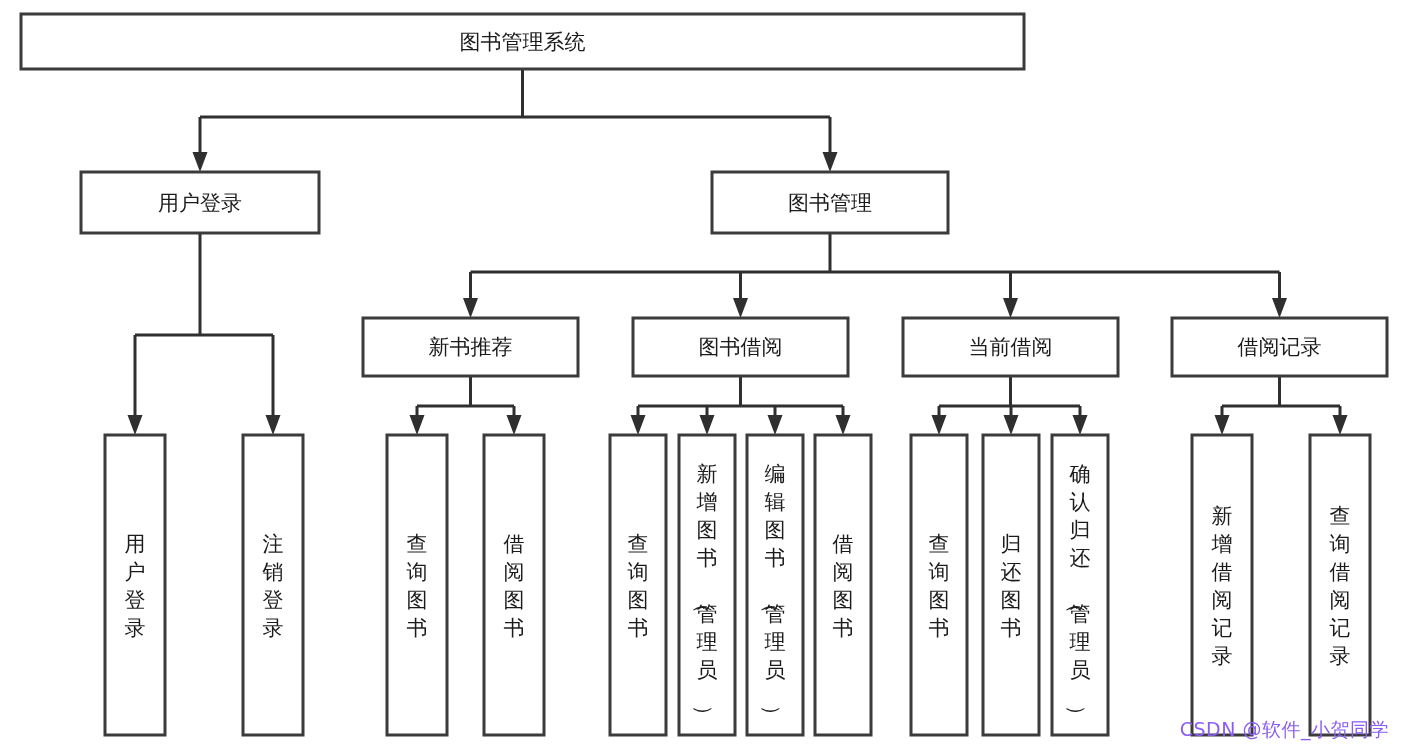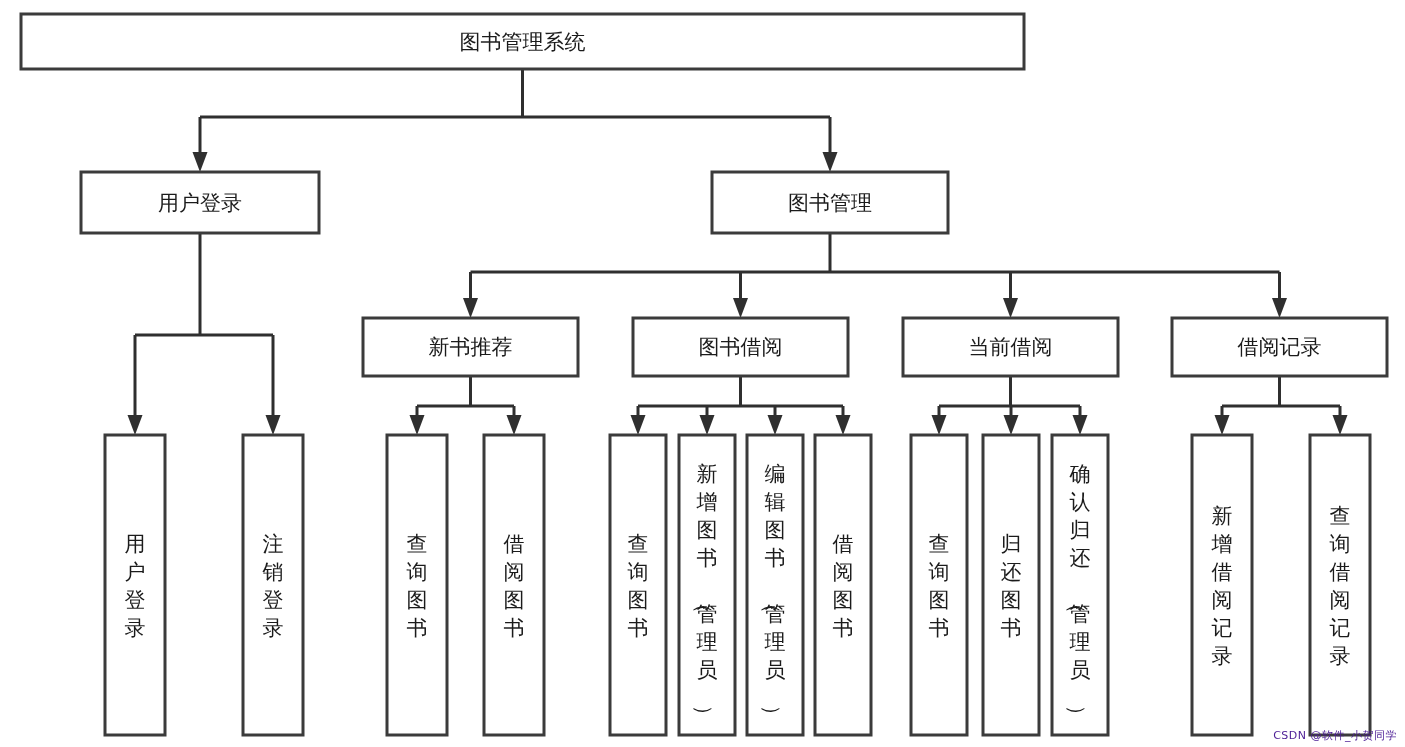--- a/index.html
+++ b/index.html
@@ -51,25 +51,25 @@
     dominant-baseline: middle;
   }
   .node-label-v {
     font-family: "DejaVu Sans", "Liberation Sans", sans-serif;
     font-size: 21px;
     fill: #1b1b1b;
     text-anchor: middle;
   }
   .watermark-text {
     position: absolute;
-    right: 8px;
+    right: 16px;
     bottom: 4px;
     font-family: "DejaVu Sans", "Liberation Sans", sans-serif;
-    font-size: 11px;
-    color: #4c1d95;
+    font-size: 19px;
+    color: #8b5cf6;
     letter-spacing: 0.5px;
     white-space: nowrap;
     user-select: none;
   }
 </style>
 </head>
 <body>
 
 <div id="diagram-root">
   <svg id="tree-svg" viewBox="0 0 1405 747">

